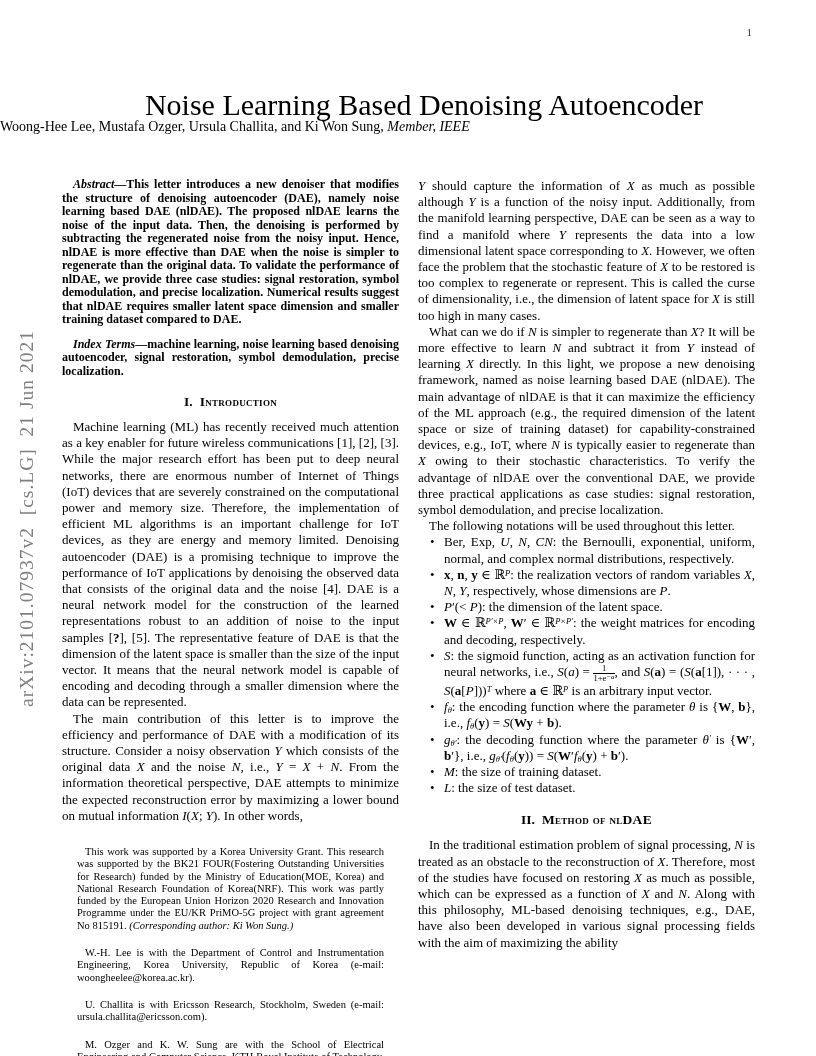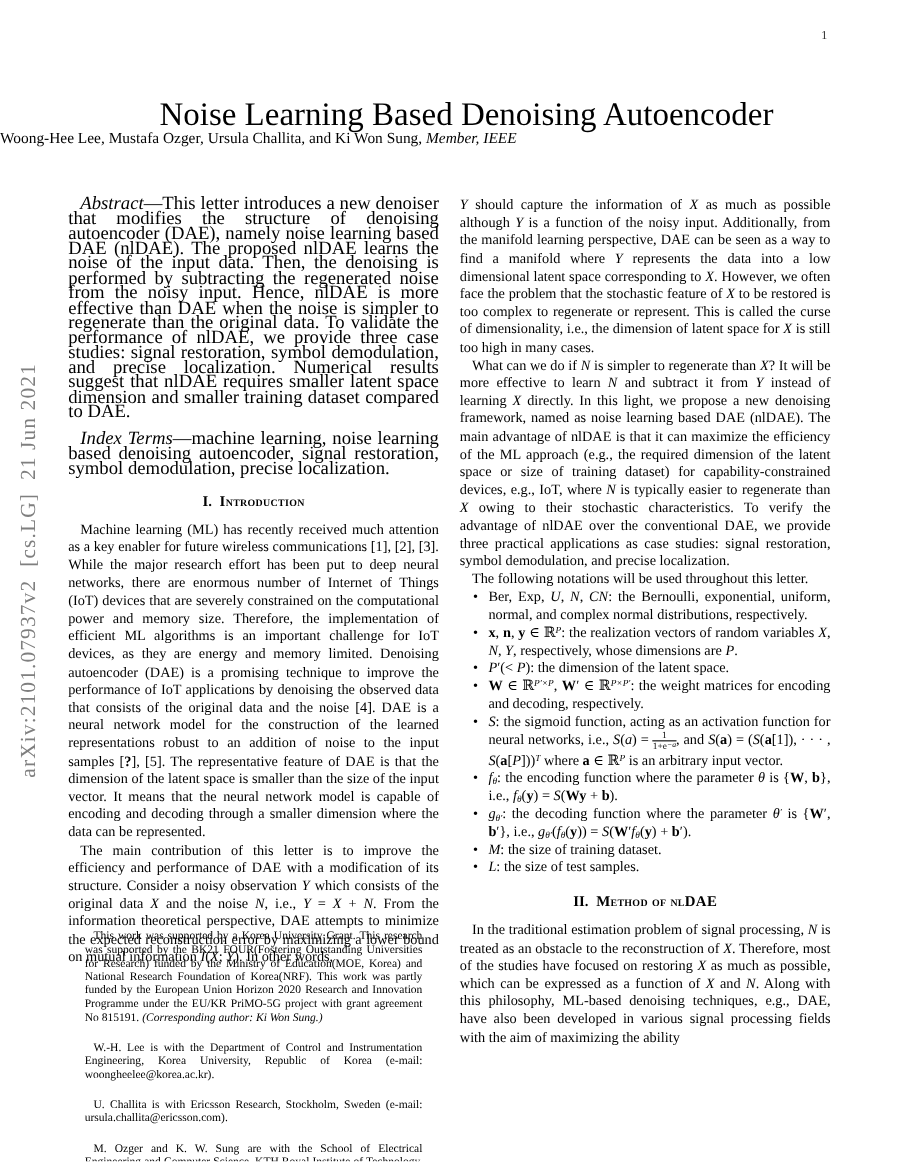--- a/index.html
+++ b/index.html
@@ -13,21 +13,21 @@
     position:absolute; left:16px; top:707px;
     transform-origin:0 0; transform:rotate(-90deg);
     font-size:19.5px; letter-spacing:1px; color:#7f7f7f; white-space:pre;
   }
   .title { position:absolute; top:72px; left:0; width:100%; text-align:center;
            font-size:30px; font-weight:400; margin:16px; }
   .authors { position:absolute; top:119px; left:0; width:100%; text-align:left; font-size:14px; }
   .col { position:absolute; top:178px; width:337px; text-align:justify; }
   .col-left  { left:62px; }
   .col-right { left:418px; }
-  .abstract { font-size:17px; line-height:13.5px; font-weight:400; margin:0; text-indent:11px; }
+  .abstract { font-size:12px; line-height:13.5px; font-weight:700; margin:0; text-indent:11px; }
   .abstract .lead { font-style:italic; }
   .abstract.idx { margin-top:11px; }
   .sec { font-size:13.5px; font-weight:700; text-align:center; margin:16px 0 9px; }
   .sec .sctitle { font-variant:small-caps; letter-spacing:0.3px; margin-left:7px; }
   .body { font-size:13px; line-height:16.2px; margin:0; hyphens:auto; -webkit-hyphens:auto; }
   .body.ind { text-indent:11px; }
   .notation { margin:0; padding:0; list-style:none; }
   .notation li { padding-left:26px; position:relative; }
   .notation li:before { content:"\2022"; position:absolute; left:12px; }
   .footnotes { position:absolute; left:62px; top:831px; width:337px;
@@ -77,19 +77,19 @@
     <p class="body ind"><span>The following notations will be used throughout this letter.</span></p>
     <ul class="notation">
       <li class="body"><span>Ber, Exp, </span><span class="r-cal">U</span><span>, </span><span class="r-cal">N</span><span>, </span><span class="r-cal">CN</span><span>: the Bernoulli, exponential, uniform, normal, and complex normal distributions, respectively.</span></li>
       <li class="body"><span class="r-b">x</span><span>, </span><span class="r-b">n</span><span>, </span><span class="r-b">y</span><span> ∈ ℝ</span><span class="r-supi">P</span><span>: the realization vectors of random variables </span><span class="r-i">X</span><span>, </span><span class="r-i">N</span><span>, </span><span class="r-i">Y</span><span>, respectively, whose dimensions are </span><span class="r-i">P</span><span>.</span></li>
       <li class="body"><span class="r-i">P</span><span>′(&lt; </span><span class="r-i">P</span><span>): the dimension of the latent space.</span></li>
       <li class="body"><span class="r-b">W</span><span> ∈ ℝ</span><span class="r-supi">P′×P</span><span>, </span><span class="r-b">W</span><span>′ ∈ ℝ</span><span class="r-supi">P×P′</span><span>: the weight matrices for encoding and decoding, respectively.</span></li>
       <li class="body"><span class="r-cal">S</span><span>: the sigmoid function, acting as an activation function for neural networks, i.e., </span><span class="r-cal">S</span><span>(</span><span class="r-i">a</span><span>) = </span><span class="frac"><span class="fnum">1</span><span class="fden">1+e<span class="fsup">−a</span></span></span><span>, and </span><span class="r-cal">S</span><span>(</span><span class="r-b">a</span><span>) = (</span><span class="r-cal">S</span><span>(</span><span class="r-b">a</span><span>[1]), · · · , </span><span class="r-cal">S</span><span>(</span><span class="r-b">a</span><span>[</span><span class="r-i">P</span><span>]))</span><span class="r-supi">T</span><span> where </span><span class="r-b">a</span><span> ∈ ℝ</span><span class="r-supi">P</span><span> is an arbitrary input vector.</span></li>
       <li class="body"><span class="r-i">f</span><span class="r-subi">θ</span><span>: the encoding function where the parameter </span><span class="r-i">θ</span><span> is {</span><span class="r-b">W</span><span>, </span><span class="r-b">b</span><span>}, i.e., </span><span class="r-i">f</span><span class="r-subi">θ</span><span>(</span><span class="r-b">y</span><span>) = </span><span class="r-cal">S</span><span>(</span><span class="r-b">Wy</span><span> + </span><span class="r-b">b</span><span>).</span></li>
       <li class="body"><span class="r-i">g</span><span class="r-subi">θ′</span><span>: the decoding function where the parameter </span><span class="r-i">θ</span><span class="r-supi">′</span><span> is {</span><span class="r-b">W</span><span>′, </span><span class="r-b">b</span><span>′}, i.e., </span><span class="r-i">g</span><span class="r-subi">θ′</span><span>(</span><span class="r-i">f</span><span class="r-subi">θ</span><span>(</span><span class="r-b">y</span><span>)) = </span><span class="r-cal">S</span><span>(</span><span class="r-b">W</span><span>′</span><span class="r-i">f</span><span class="r-subi">θ</span><span>(</span><span class="r-b">y</span><span>) + </span><span class="r-b">b</span><span>′).</span></li>
       <li class="body"><span class="r-i">M</span><span>: the size of training dataset.</span></li>
-      <li class="body"><span class="r-i">L</span><span>: the size of test samples.</span></li>
+      <li class="body"><span class="r-i">L</span><span>: the size of test dataset.</span></li>
     </ul>
     <h2 class="sec"><span>II.</span><span class="sctitle">Method of nlDAE</span></h2>
     <p class="body ind"><span>In the traditional estimation problem of signal processing, </span><span class="r-i">N</span><span> is treated as an obstacle to the reconstruction of </span><span class="r-i">X</span><span>. Therefore, most of the studies have focused on restoring </span><span class="r-i">X</span><span> as much as possible, which can be expressed as a function of </span><span class="r-i">X</span><span> and </span><span class="r-i">N</span><span>. Along with this philosophy, ML-based denoising techniques, e.g., DAE, have also been developed in various signal processing fields with the aim of maximizing the ability</span></p>
   </div>
 
 </div>
 
 </body></html>

